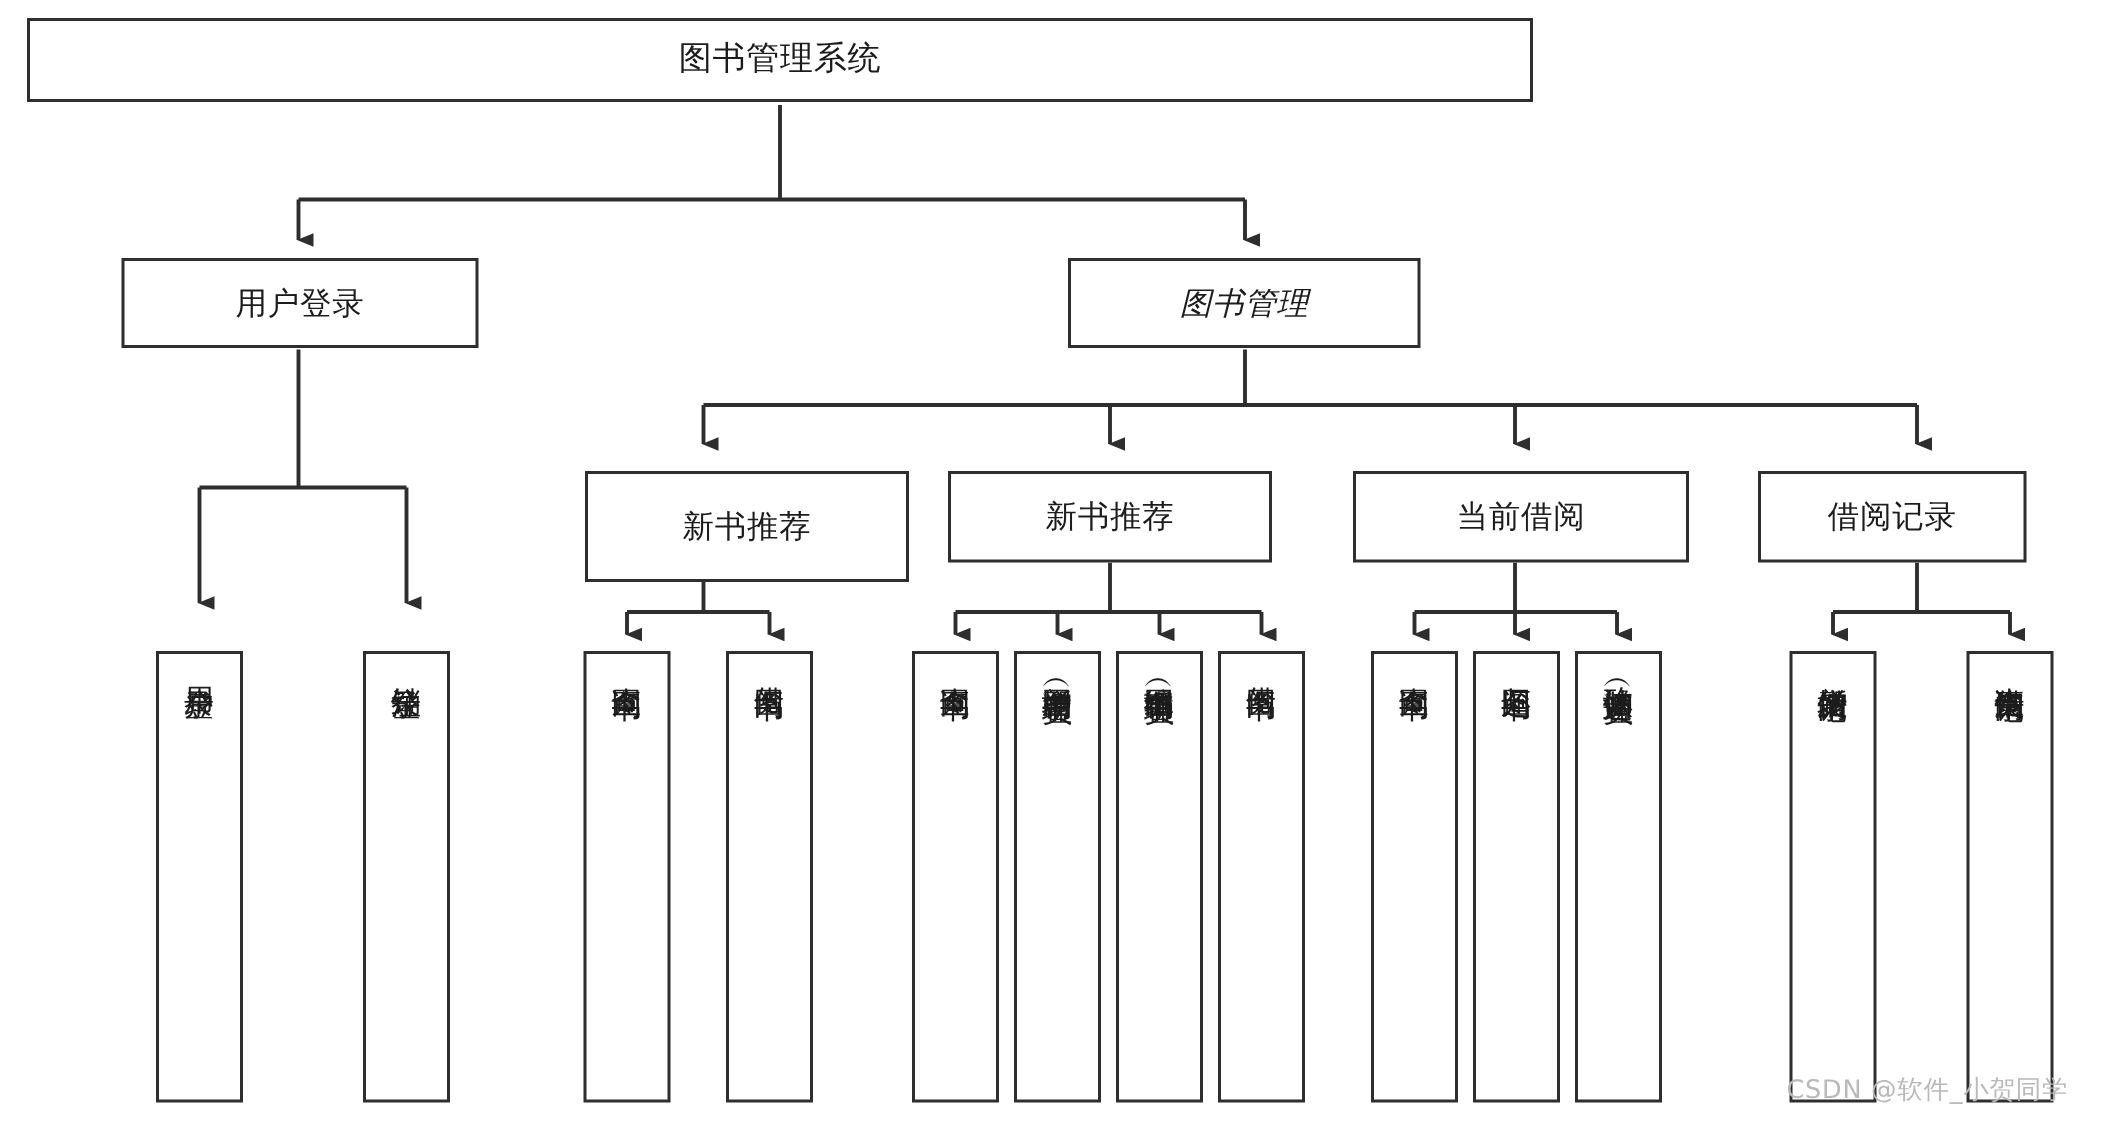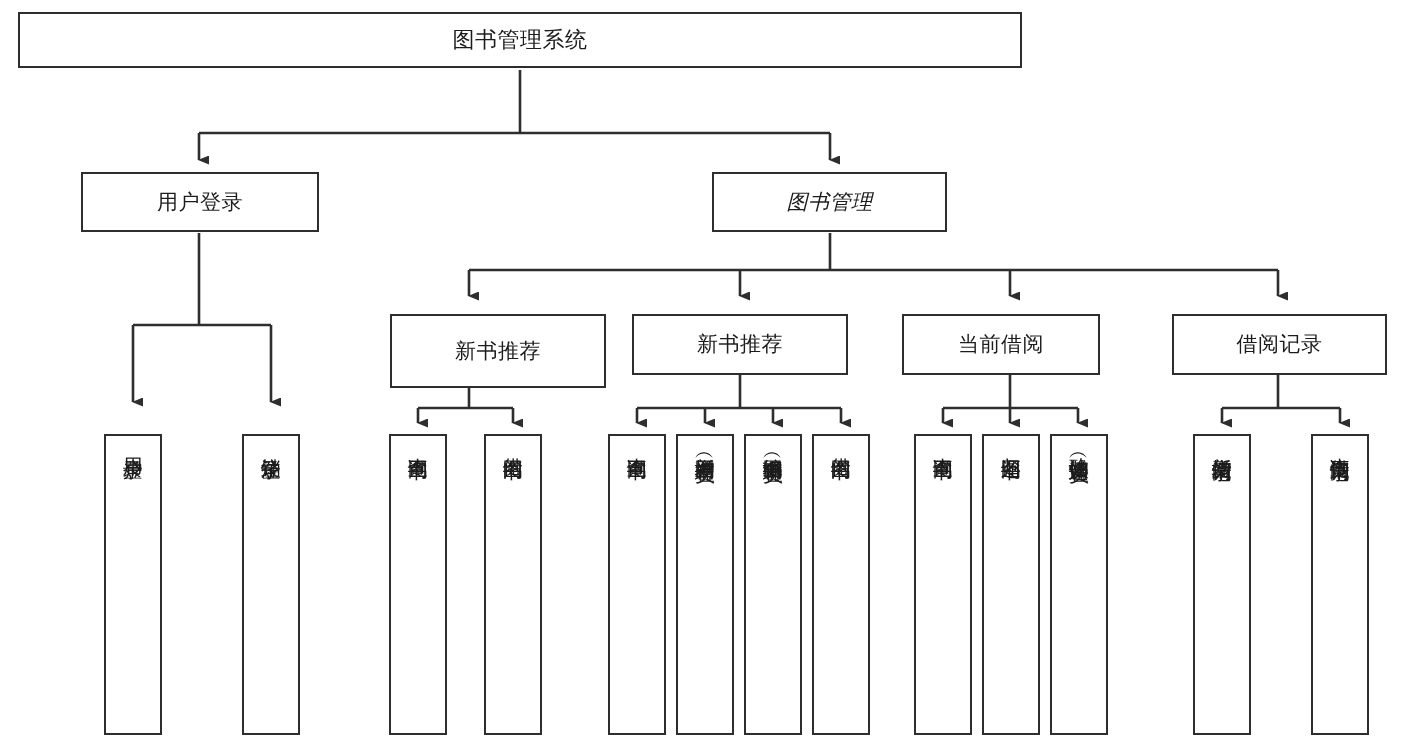--- a/index.html
+++ b/index.html
@@ -139,25 +139,25 @@
   </div>
 
   <div class="node horiz" style="left:362px; top:314px; width:216px; height:74px;margin-left:28px;">
     <span class="label">新书推荐</span>
   </div>
 
   <div class="node horiz" style="left:632px; top:314px; width:216px; height:61px;">
     <span class="label">新书推荐</span>
   </div>
 
-  <div class="node horiz" style="left:902px; top:314px; width:198px; height:61px;">
+  <div class="node horiz" style="left:902px; top:314px; width:224px; height:61px;">
     <span class="label">当前借阅</span>
   </div>
 
-  <div class="node horiz" style="left:1172px; top:314px; width:215px; height:61px;">
+  <div class="node horiz" style="left:1172px; top:314px; width:179px; height:61px;">
     <span class="label">借阅记录</span>
   </div>
 
   <div class="node vert" style="left:104px; top:434px; width:58px; height:301px;">
     <span class="label">用户登录</span>
   </div>
 
   <div class="node vert" style="left:242px; top:434px; width:58px; height:301px;">
     <span class="label">注销登录</span>
   </div>
@@ -199,14 +199,15 @@
   </div>
 
   <div class="node vert" style="left:1193px; top:434px; width:58px; height:301px;">
     <span class="label">新增借阅记录</span>
   </div>
 
   <div class="node vert" style="left:1311px; top:434px; width:58px; height:301px;">
     <span class="label">查询借阅记录</span>
   </div>
 
+  <div class="watermark" style="left:1191px; top:715px;">CSDN @软件_小贺同学</div>
 
 </div>
 
 </body></html>

